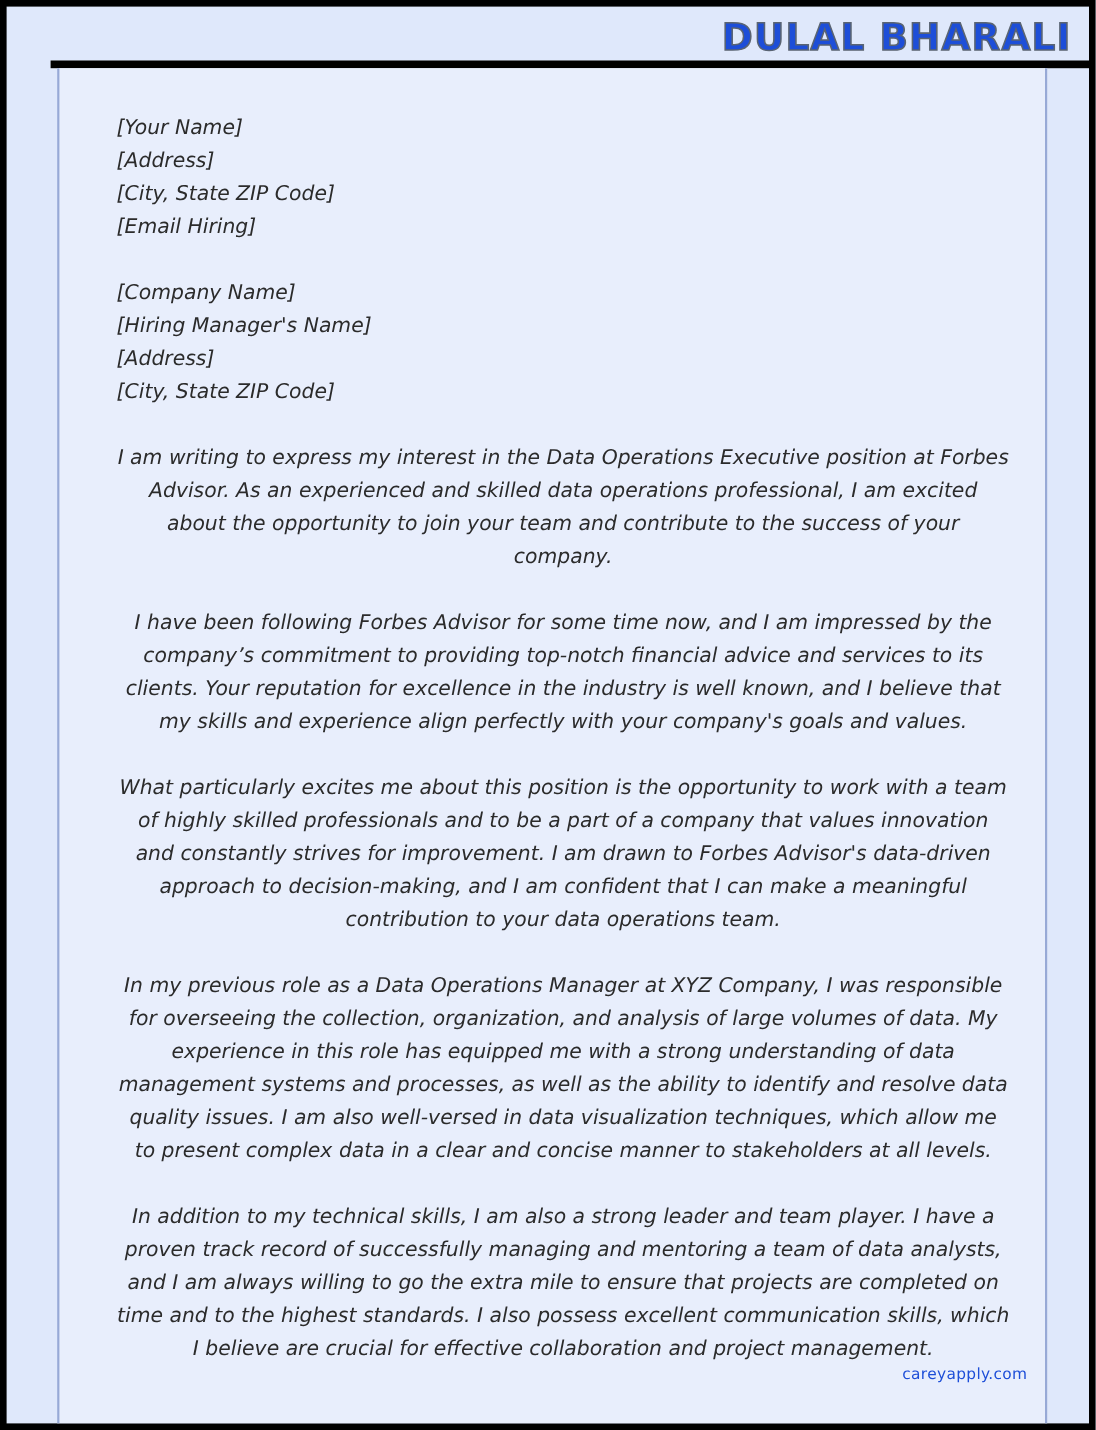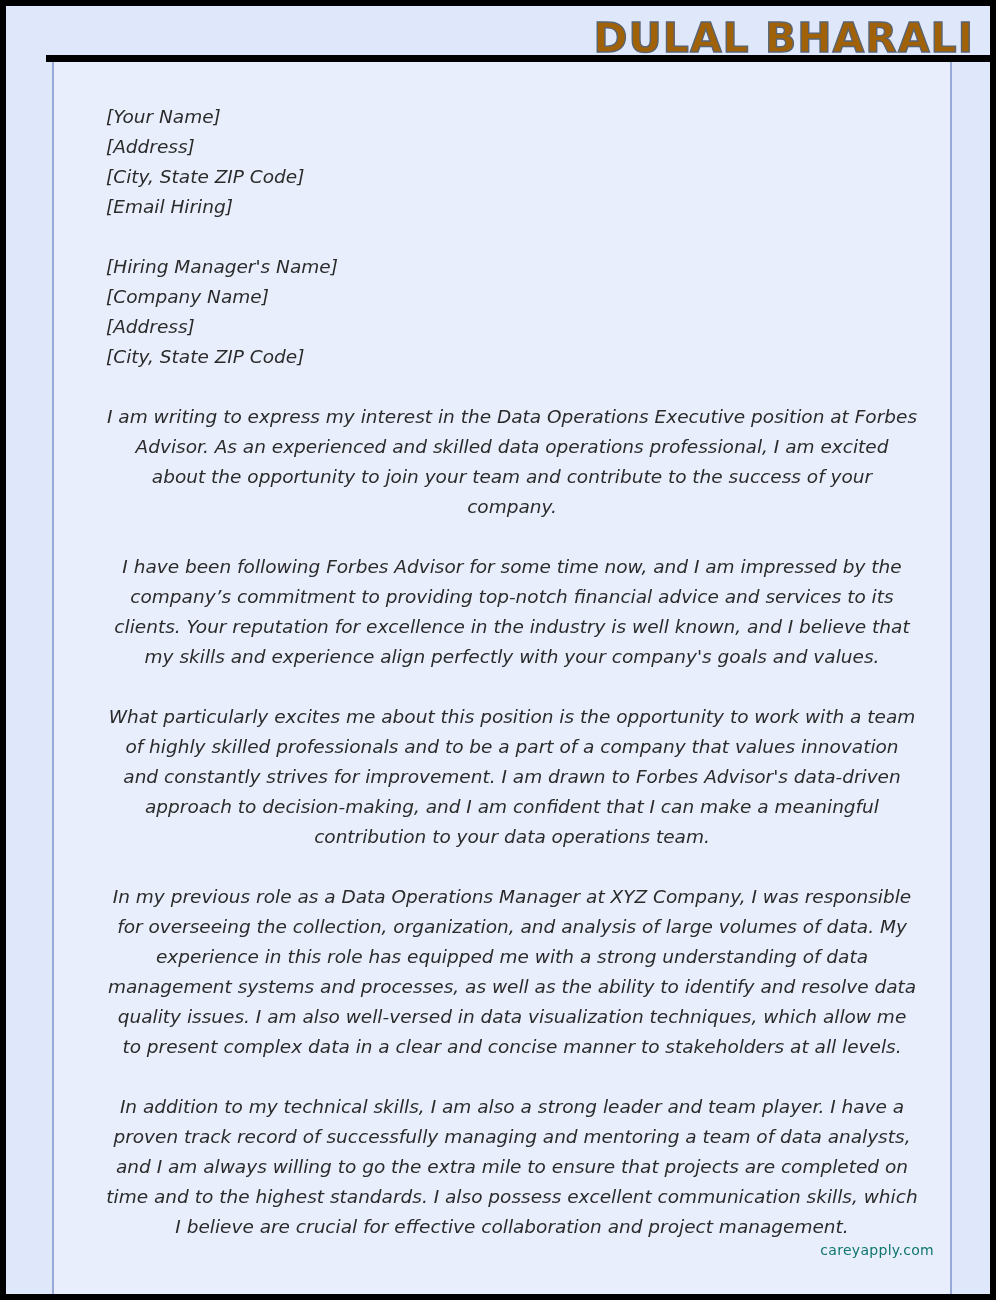--- a/index.html
+++ b/index.html
@@ -28,24 +28,24 @@
     left: 6px;
     right: 6px;
     height: 44px;
     background: #dfe8fb;
   }
   .header-name {
     position: absolute;
     right: 10px;
     top: 2px;
     font-family: "DejaVu Sans", sans-serif;
-    font-size: 41px;
+    font-size: 34px;
     font-weight: bold;
     letter-spacing: 1px;
-    color: #a16207;
+    color: #1d4ed8;
     -webkit-text-stroke: 1.4px #5a6472;
     text-shadow: 0 0 0 #5a6472;
     white-space: nowrap;
   }
   .header-rule {
     position: absolute;
     left: 40px;
     right: 0px;
     top: 49px;
     height: 7px;
@@ -82,21 +82,21 @@
   .para {
     margin: 0 0 30px 0;
     text-align: center;
   }
   .watermark {
     position: absolute;
     right: 56px;
     bottom: 36px;
     font-family: "DejaVu Sans", sans-serif;
     font-size: 14px;
-    color: #0f766e;
+    color: #1d4ed8;
     letter-spacing: 0.3px;
     white-space: nowrap;
   }
 </style>
 </head>
 <body>
 
 <div class="page">
 
   <div class="header">
@@ -108,22 +108,22 @@
     <div class="letter">
 
       <div class="block">
         <div class="line">[Your Name]</div>
         <div class="line">[Address]</div>
         <div class="line">[City, State ZIP Code]</div>
         <div class="line">[Email Hiring]</div>
       </div>
 
       <div class="block">
+        <div class="line">[Company Name]</div>
         <div class="line">[Hiring Manager's Name]</div>
-        <div class="line">[Company Name]</div>
         <div class="line">[Address]</div>
         <div class="line">[City, State ZIP Code]</div>
       </div>
 
 
       <p class="para">I am writing to express my interest in the Data Operations Executive position at Forbes Advisor. As an experienced and skilled data operations professional, I am excited about the opportunity to join your team and contribute to the success of your company.</p>
       <p class="para">I have been following Forbes Advisor for some time now, and I am impressed by the company’s commitment to providing top-notch financial advice and services to its clients. Your reputation for excellence in the industry is well known, and I believe that my skills and experience align perfectly with your company's goals and values.</p>
       <p class="para">What particularly excites me about this position is the opportunity to work with a team of highly skilled professionals and to be a part of a company that values innovation and constantly strives for improvement. I am drawn to Forbes Advisor's data-driven approach to decision-making, and I am confident that I can make a meaningful contribution to your data operations team.</p>
       <p class="para">In my previous role as a Data Operations Manager at XYZ Company, I was responsible for overseeing the collection, organization, and analysis of large volumes of data. My experience in this role has equipped me with a strong understanding of data management systems and processes, as well as the ability to identify and resolve data quality issues. I am also well-versed in data visualization techniques, which allow me to present complex data in a clear and concise manner to stakeholders at all levels.</p>
       <p class="para">In addition to my technical skills, I am also a strong leader and team player. I have a proven track record of successfully managing and mentoring a team of data analysts, and I am always willing to go the extra mile to ensure that projects are completed on time and to the highest standards. I also possess excellent communication skills, which I believe are crucial for effective collaboration and project management.</p>

